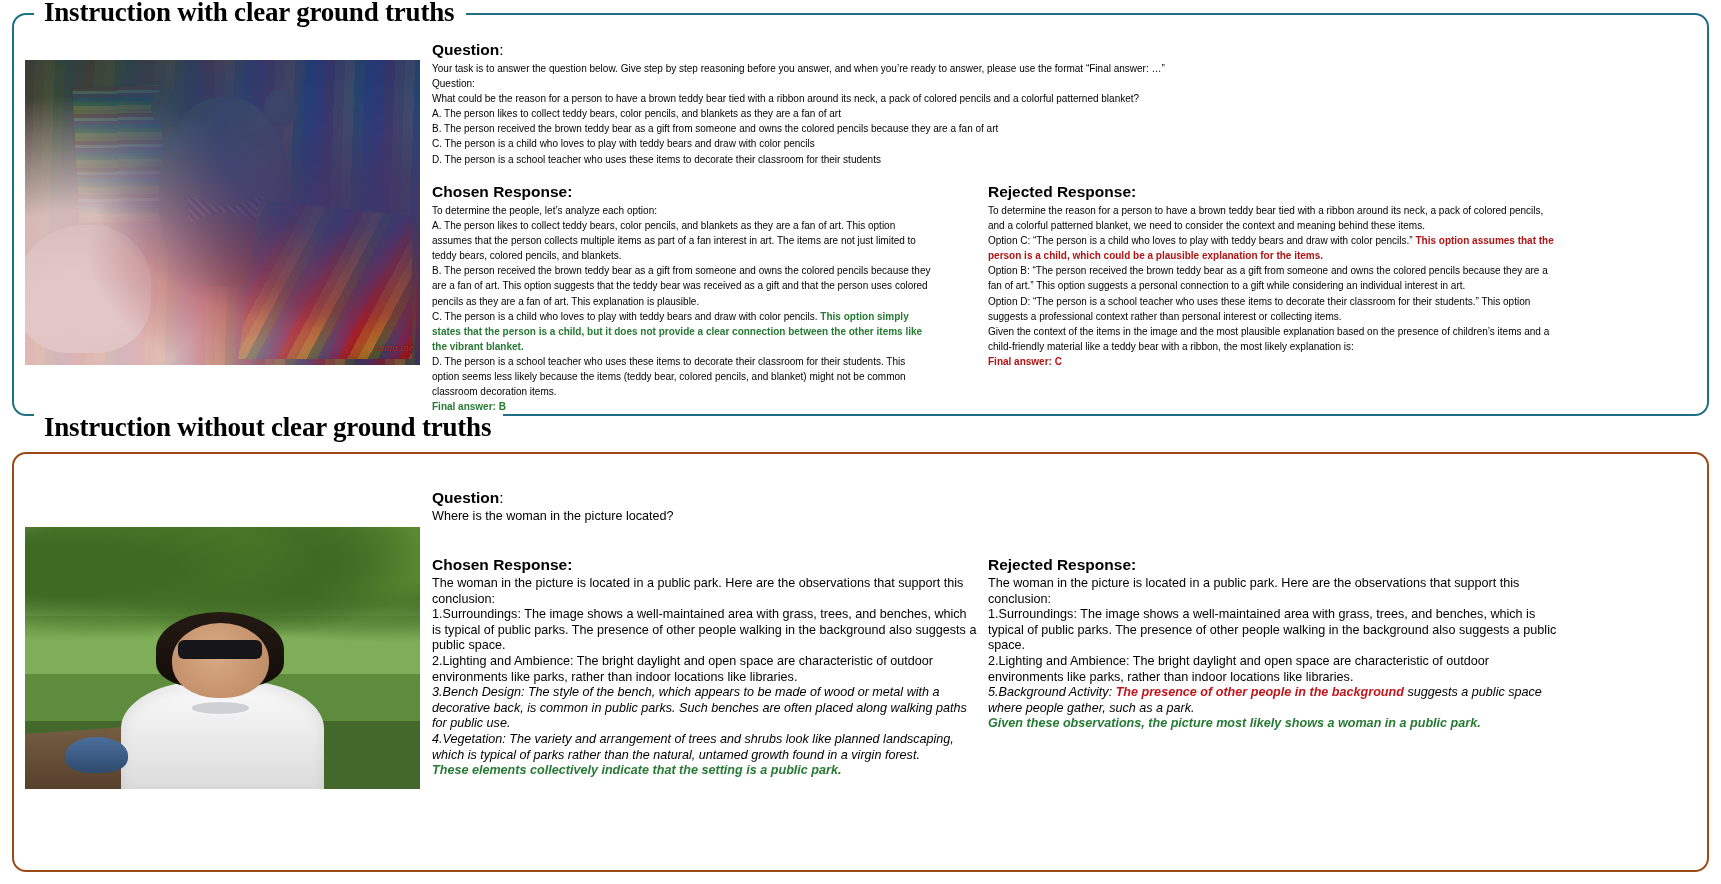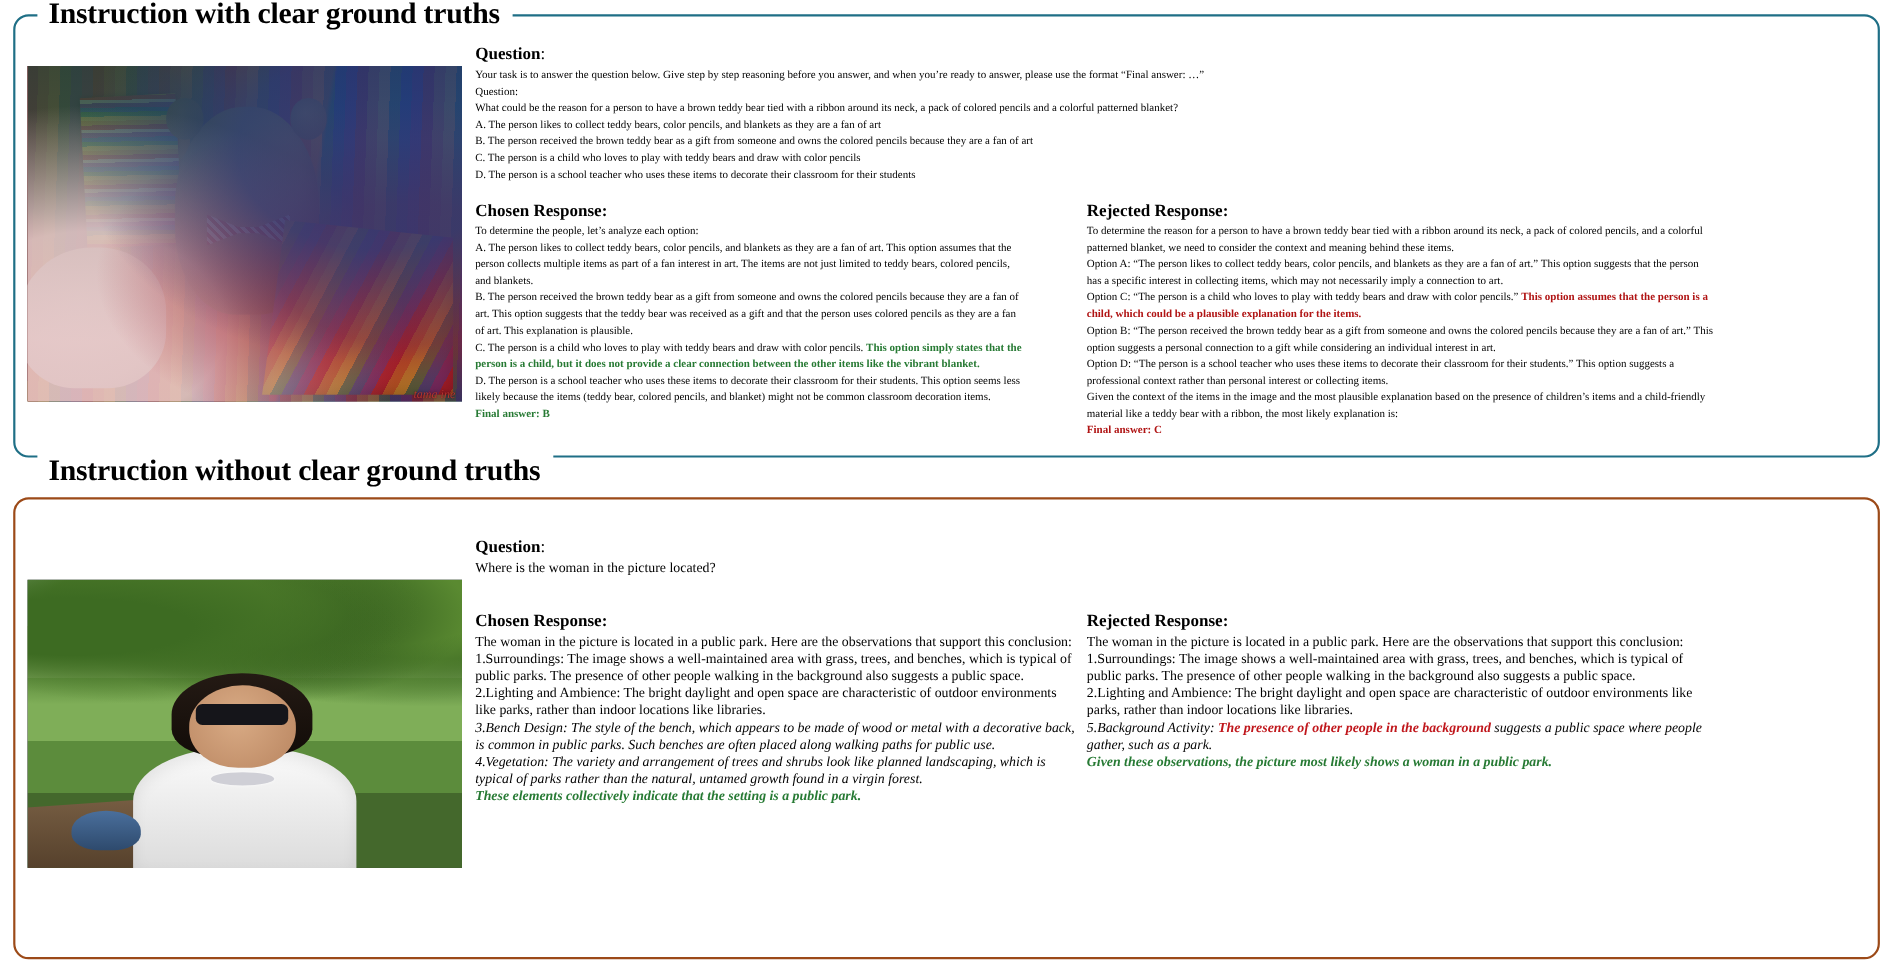--- a/index.html
+++ b/index.html
@@ -107,21 +107,21 @@
       #35a04f 27px 36px,#2360ad 36px 45px,#6e3b9b 45px 54px);
     clip-path:polygon(12% 0,100% 10%,100% 100%,0 100%);
     box-shadow:inset 0 0 18px rgba(0,0,0,.4);
   }
   .cream-cloth{
     position:absolute;left:-2%;bottom:4%;width:34%;height:42%;
     border-radius:50% 45% 40% 38%;
     background:radial-gradient(circle at 40% 35%, #f3e0df, #d8bdbb 70%, #b79a99);
   }
   .photo-credit{
-    position:absolute;right:6px;bottom:0;
+    position:absolute;right:6px;bottom:12px;
     color:#b6352f;font-style:italic;font-size:11px;
     font-family:"Liberation Serif", serif;
     text-shadow:0 0 2px rgba(0,0,0,.6);
   }
 
   
   .park-scene{position:absolute;inset:0;
     background:linear-gradient(180deg,#cfe3ec 0 16%, #9fc47a 16% 34%, #7fae58 34% 56%, #5c8c3c 56% 74%, #44682c 74% 100%);}
   .park-trees{
     position:absolute;left:0;top:0;width:100%;height:48%;
@@ -167,21 +167,21 @@
   }
   .park-cap{
     position:absolute;left:10%;bottom:6%;width:16%;height:14%;
     border-radius:50% 50% 40% 40%;
     background:linear-gradient(180deg,#4a6f9c,#2e4a6d);
   }
 
   
   .txt{
     position:absolute;
-    font-family:Liberation Serif, serif;
+    font-family:Liberation Sans, sans-serif;
     color:#000000;
     text-align:left;
   }
   .heading{
     font-weight:bold;
     font-size:15.5px;
     line-height:19px;
     margin:0 0 2px 0;
   }
   .heading .thin{font-weight:normal;}
@@ -255,21 +255,20 @@
       <p><span>C. The person is a child who loves to play with teddy bears and draw with color pencils. </span><span class="green">This option simply states that the person is a child, but it does not provide a clear connection between the other items like the vibrant blanket.</span></p>
       <p>D. The person is a school teacher who uses these items to decorate their classroom for their students. This option seems less likely because the items (teddy bear, colored pencils, and blanket) might not be common classroom decoration items.</p>
       <p class="green">Final answer: B</p>
     </div>
   </div>
 
   <div class="txt" id="rejected-top">
     <div class="heading">Rejected Response:</div>
     <div class="body">
       <p>To determine the reason for a person to have a brown teddy bear tied with a ribbon around its neck, a pack of colored pencils, and a colorful patterned blanket, we need to consider the context and meaning behind these items.</p>
-      <p>Option A: “The person likes to collect teddy bears, color pencils, and blankets as they are a fan of art.” This option suggests that the person has a specific interest in collecting items, which may not necessarily imply a connection to art.</p>
       <p><span>Option C: “The person is a child who loves to play with teddy bears and draw with color pencils.” </span><span class="red">This option assumes that the person is a child, which could be a plausible explanation for the items.</span></p>
       <p>Option B: “The person received the brown teddy bear as a gift from someone and owns the colored pencils because they are a fan of art.” This option suggests a personal connection to a gift while considering an individual interest in art.</p>
       <p>Option D: “The person is a school teacher who uses these items to decorate their classroom for their students.” This option suggests a professional context rather than personal interest or collecting items.</p>
       <p>Given the context of the items in the image and the most plausible explanation based on the presence of children’s items and a child-friendly material like a teddy bear with a ribbon, the most likely explanation is:</p>
       <p class="red">Final answer: C</p>
     </div>
   </div>
 
   <div class="panel" id="panel-bottom"></div>
   <div class="panel-label" id="label-bottom">Instruction without clear ground truths</div>

